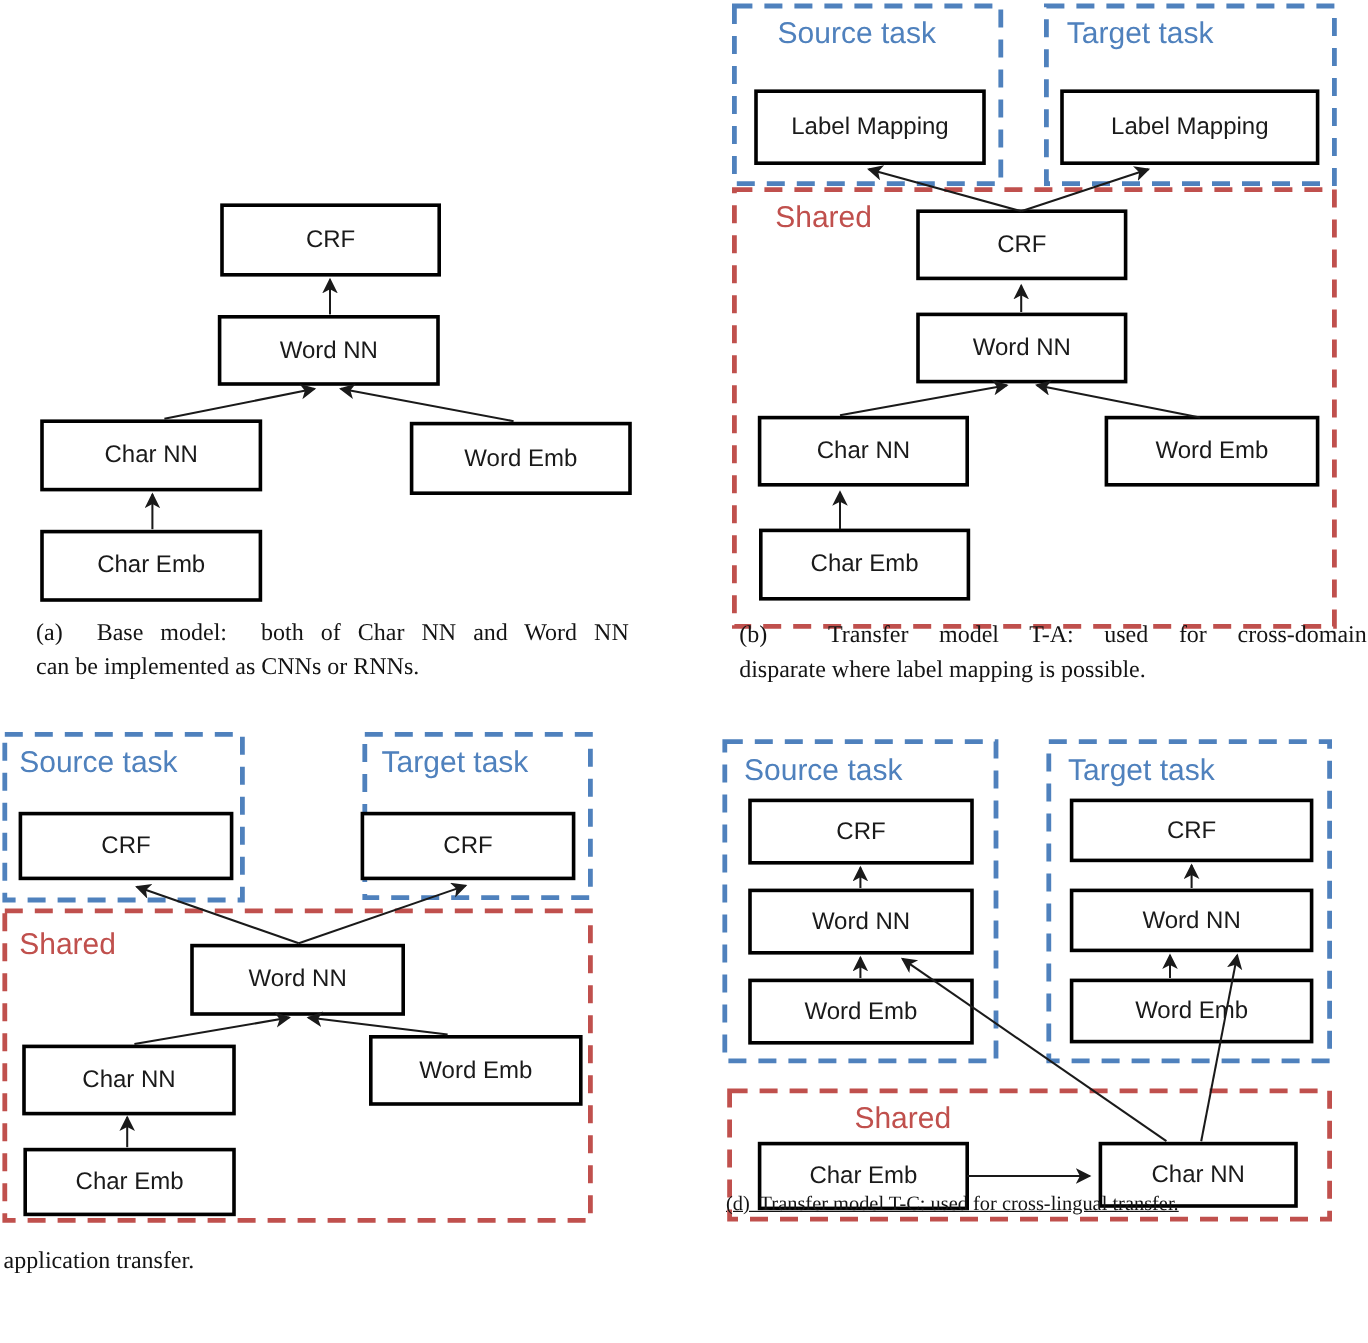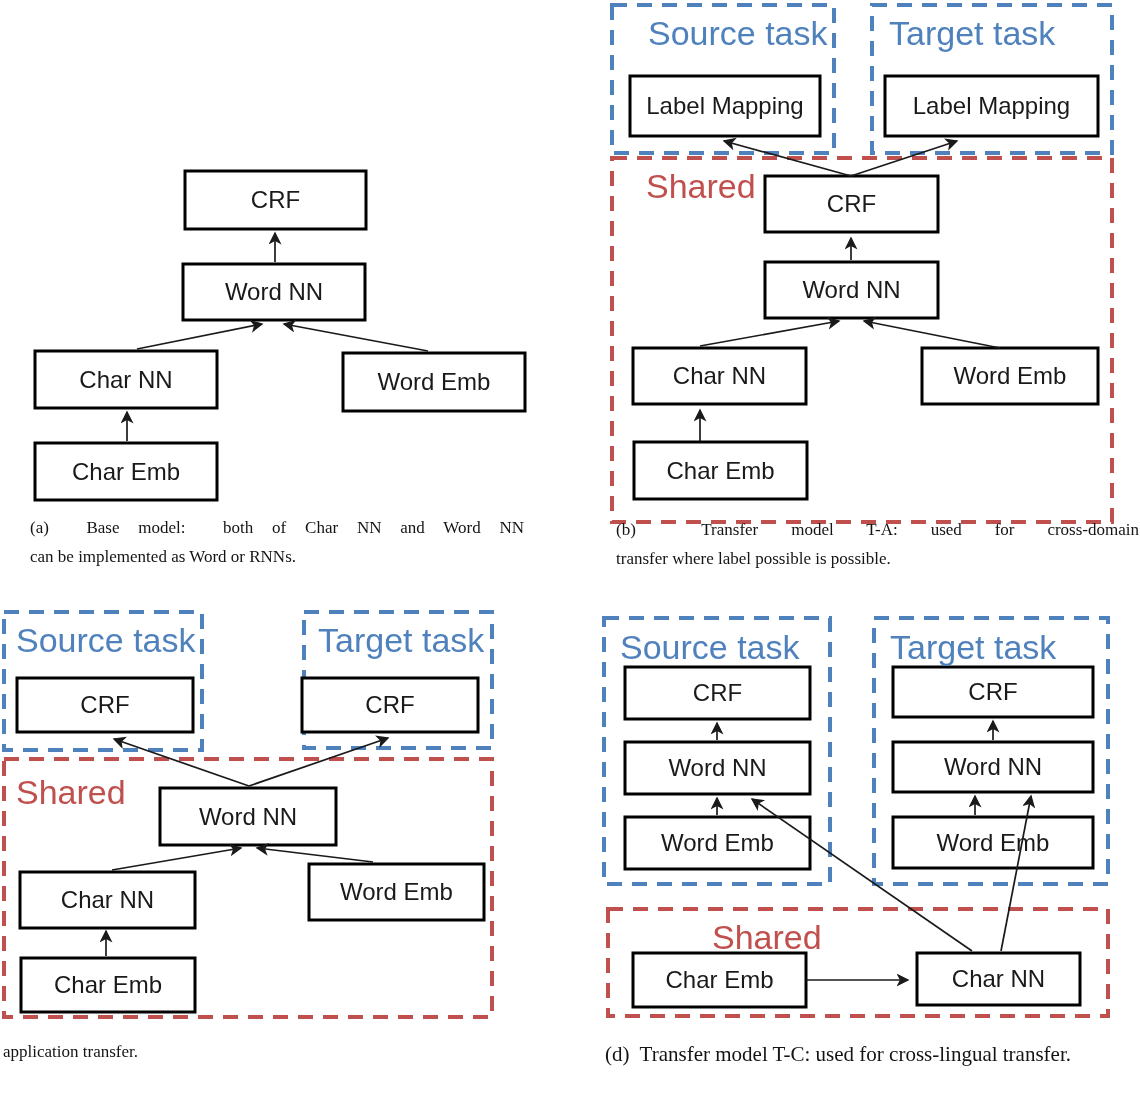--- a/index.html
+++ b/index.html
@@ -4,35 +4,35 @@
 <style>
   html,body { margin:0; padding:0; background:#ffffff; }
   #stage {
     position:relative; width:1140px; height:1119px;
     background:#ffffff; overflow:hidden;
     font-family:"Liberation Sans", sans-serif;
   }
   #diagram-svg { position:absolute; left:0; top:0; }
   .node-label {
     position:absolute; display:flex; align-items:center; justify-content:center;
-    font-size:24px; color:#1a1a1a; white-space:nowrap; pointer-events:none;
+    font-size:20px; color:#1a1a1a; white-space:nowrap; pointer-events:none;
   }
   .region-label {
-    position:absolute; font-size:34px; white-space:nowrap; pointer-events:none;
+    position:absolute; font-size:25px; white-space:nowrap; pointer-events:none;
   }
   .caption {
     position:absolute; font-family:"Liberation Serif", serif;
-    font-size:17px; line-height:29px; color:#141414;
+    font-size:20px; line-height:29px; color:#141414;
   }
   .caption .cap-line { text-align:justify; }
   .caption .cap-line.just { text-align-last:justify; }
   #caption-a { left:30px;  top:513px;  width:494px; }
   #caption-b { left:616px; top:515px;  width:523px; }
   #caption-c { left:3px;   top:1037px; width:517px; }
-  #caption-d { left:605px; top:1040px; width:535px; font-size:21px; }
+  #caption-d { left:605px; top:988px; width:535px; font-size:17px;text-decoration:underline; }
 </style>
 </head>
 <body>
 
 <div id="stage">
   <svg id="diagram-svg" width="1140" height="1119" viewBox="0 0 1140 1119">
     <defs>
       <marker id="ah" markerUnits="userSpaceOnUse" markerWidth="20" markerHeight="18" refX="11.5" refY="6.5" orient="auto">
         <path d="M0,0 L13,6.5 L0,13 L3.4,6.5 Z" fill="#1a1a1a"></path>
       </marker>
@@ -135,25 +135,25 @@
       <div class="node-label" style="left: 625px; top: 817px; width: 185px; height: 52px;">Word Emb</div>
       <div class="node-label" style="left: 893px; top: 667px; width: 200px; height: 50px;">CRF</div>
       <div class="node-label" style="left: 893px; top: 742px; width: 200px; height: 50px;">Word NN</div>
       <div class="node-label" style="left: 893px; top: 817px; width: 200px; height: 51px;">Word Emb</div>
       <div class="node-label" style="left: 633px; top: 953px; width: 173px; height: 54px;">Char Emb</div>
       <div class="node-label" style="left: 917px; top: 953px; width: 163px; height: 52px;">Char NN</div>
     </div>
 
   <div id="caption-a" class="caption">
       <div class="cap-line just">(a)&nbsp; Base model: &nbsp;both of Char NN and Word NN</div>
-      <div class="cap-line">can be implemented as Word or RNNs.</div>
+      <div class="cap-line">can be implemented as CNNs or RNNs.</div>
     </div>
   <div id="caption-b" class="caption">
       <div class="cap-line just">(b)&nbsp; Transfer model T-A: used for cross-domain</div>
-      <div class="cap-line">transfer where label possible is possible.</div>
+      <div class="cap-line">disparate where label mapping is possible.</div>
     </div>
   <div id="caption-c" class="caption">
       <div class="cap-line">application transfer.</div>
     </div>
   <div id="caption-d" class="caption">
       <div class="cap-line">(d)&nbsp; Transfer model T-C: used for cross-lingual transfer.</div>
     </div>
 </div>
 
 </body></html>

